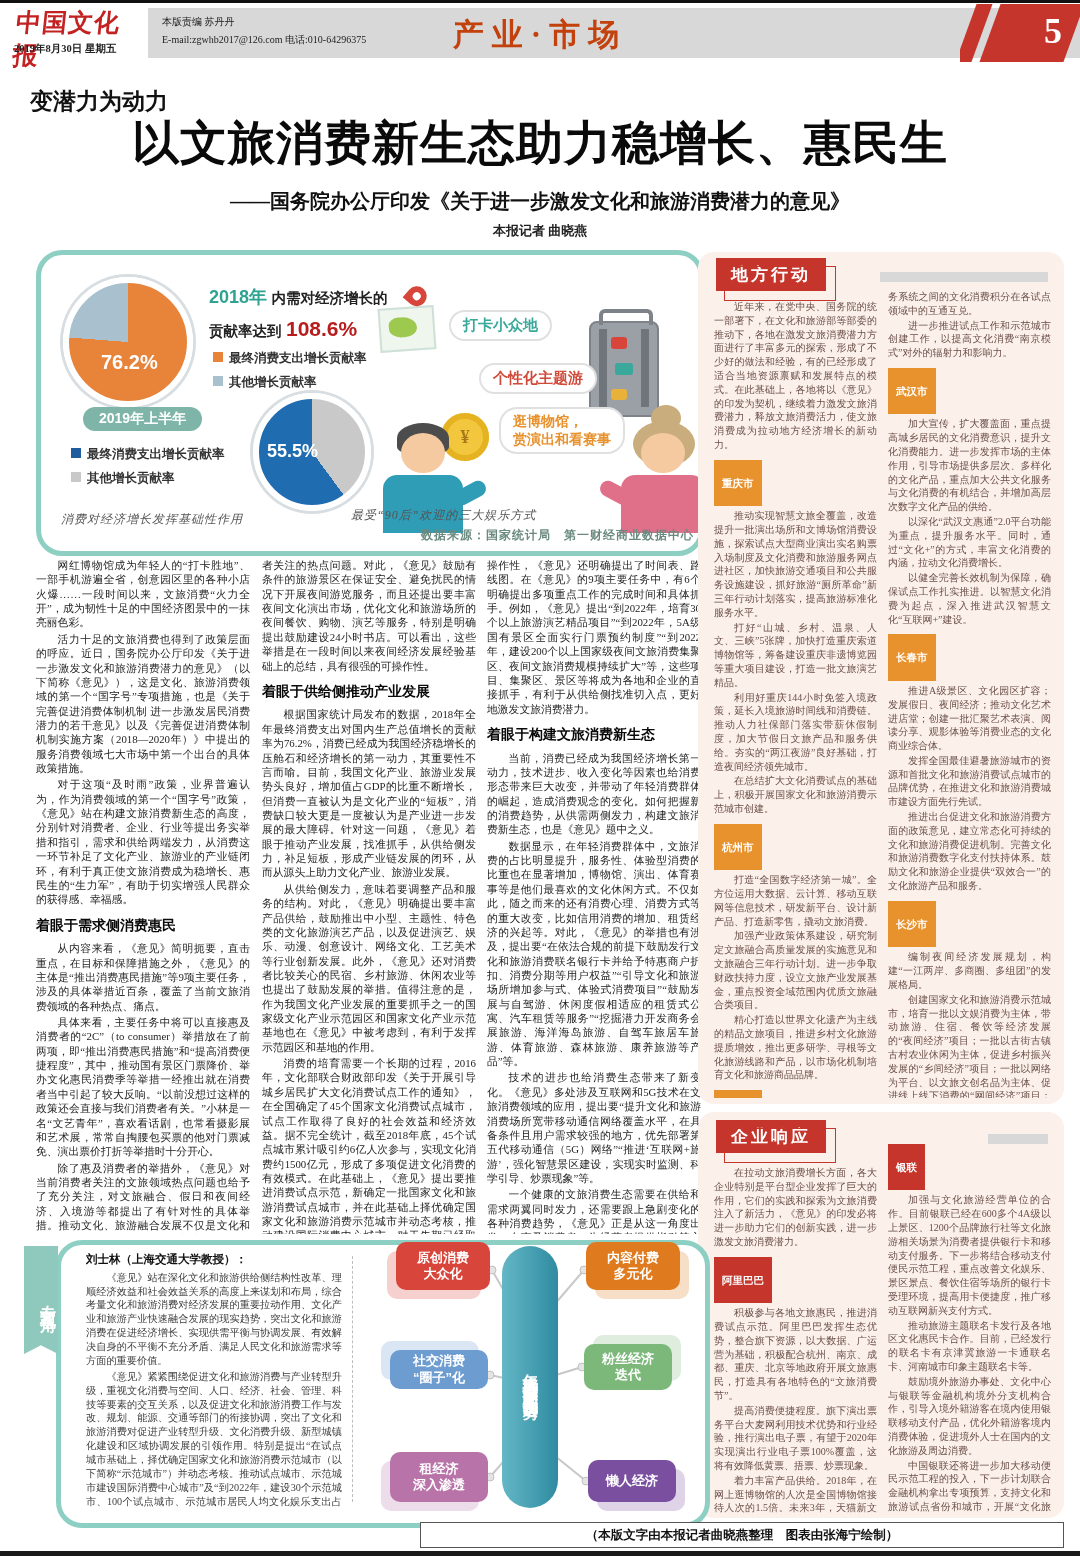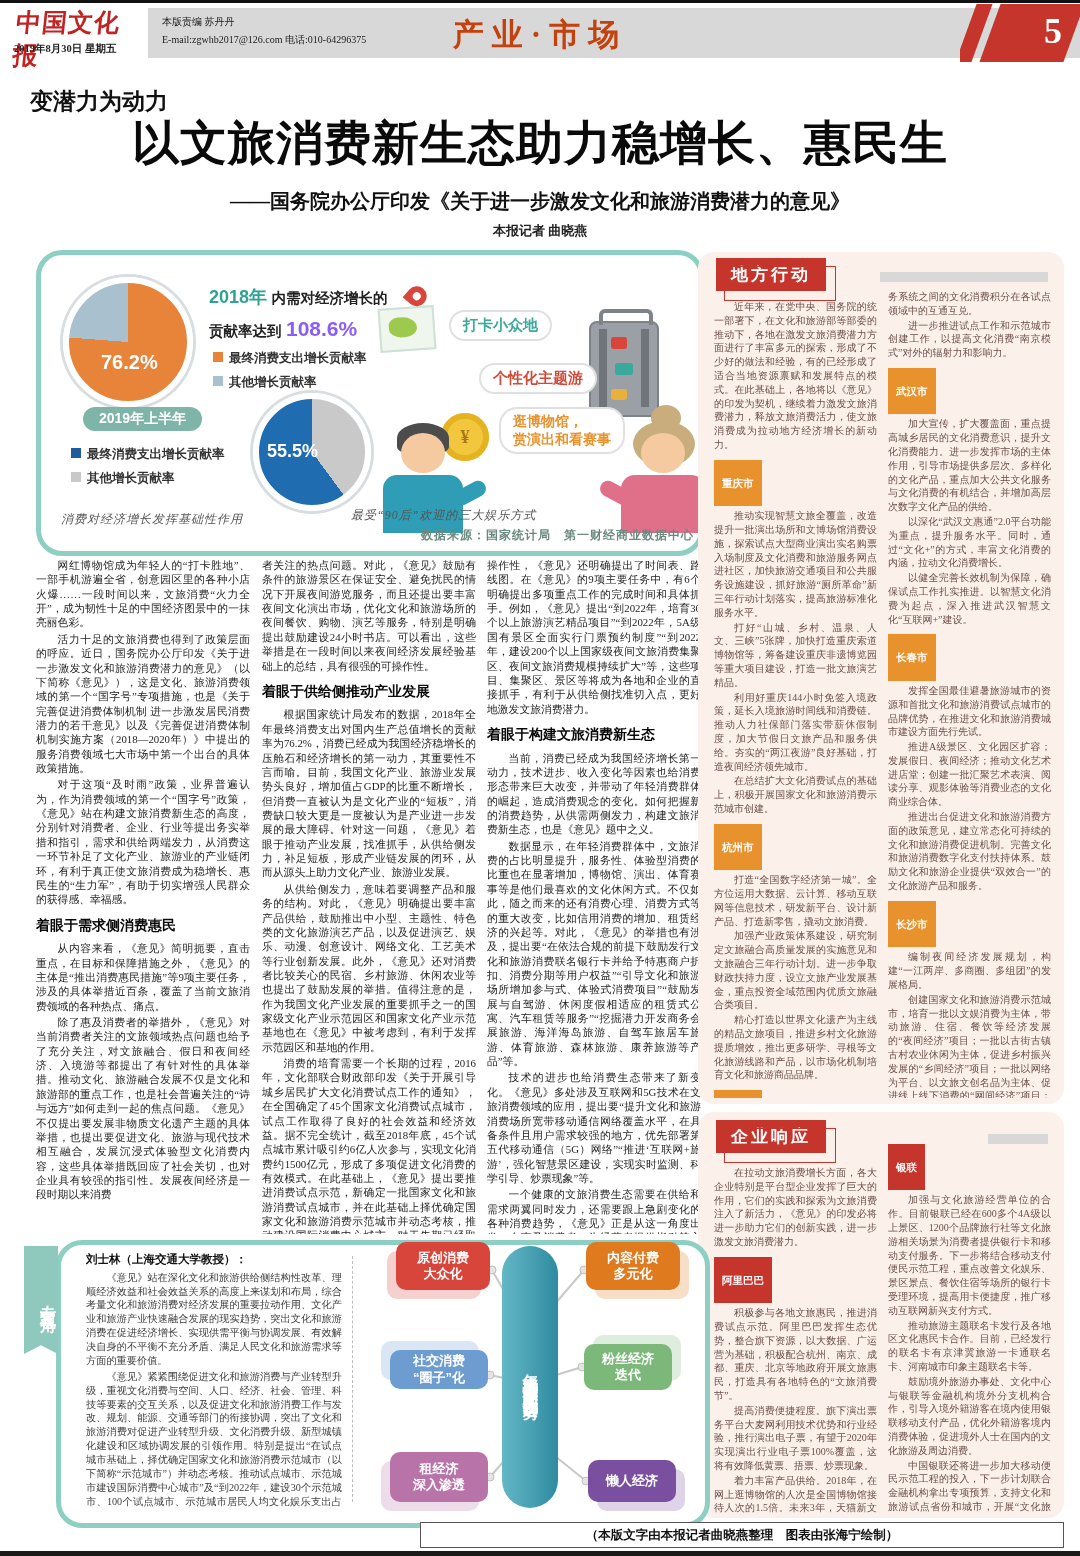--- a/index.html
+++ b/index.html
@@ -32,21 +32,21 @@
   
   .graphic{position:absolute;left:36px;top:250px;width:658px;height:296px;border:5px solid #8ecfc3;
            border-radius:26px;background:#fff;}
   .pie{position:absolute;border-radius:50%;border:6px solid #fff;box-shadow:0 0 0 3px #d7dde0;}
   #pie2018{left:22px;top:22px;width:118px;height:118px;}
   #pie2019{left:212px;top:138px;width:106px;height:106px;}
   .pieval{position:absolute;color:#fff;font-weight:bold;font-family:"Liberation Sans",sans-serif;}
   .stat18{position:absolute;left:168px;top:28px;line-height:1.6;font-family:"Liberation Sans",sans-serif;}
   .y18{color:#2fa392;font-weight:bold;font-size:18px;}
   .t18{color:#222;font-weight:bold;font-size:14.5px;}
-  .v18{color:#8b5cf6;font-weight:bold;font-size:21px;}
+  .v18{color:#b91c1c;font-weight:bold;font-size:21px;}
   .legend{position:absolute;font-family:"Liberation Sans",sans-serif;font-weight:bold;font-size:12.5px;color:#333;line-height:1.9;}
   .sq{display:inline-block;width:10px;height:10px;margin-right:6px;}
   .badge19{position:absolute;left:42px;top:152px;background:#7fb5a8;color:#fff;font-weight:bold;
            font-size:14px;padding:3px 16px;border-radius:15px;font-family:"Liberation Sans",sans-serif;}
   .capt{position:absolute;font-style:italic;font-size:12px;color:#555;letter-spacing:1px;}
   .srcline{position:absolute;font-size:12px;color:#6a8a80;font-weight:bold;letter-spacing:1px;}
   .bubble{position:absolute;border:2px solid #e0e0e0;border-radius:18px;background:#fff;
           font-weight:bold;font-family:"Liberation Sans",sans-serif;padding:4px 12px;white-space:pre-line;line-height:1.25;}
   
   .mapic{position:absolute;left:338px;top:52px;width:52px;height:40px;background:#eef6ee;border:2px solid #cfe0d8;transform:rotate(-4deg);}
@@ -205,20 +205,21 @@
     <div class="capt" style="left:310px;top:252px;">最受“90后”欢迎的三大娱乐方式</div>
     <div class="srcline" style="left:380px;top:272px;">数据来源：国家统计局　第一财经商业数据中心</div>
   </div>
 
   <div class="col" style="left:36px;">
     <p>网红博物馆成为年轻人的“打卡胜地”、一部手机游遍全省，创意园区里的各种小店火爆……一段时间以来，文旅消费“火力全开”，成为韧性十足的中国经济图景中的一抹亮丽色彩。</p>
     <p>活力十足的文旅消费也得到了政策层面的呼应。近日，国务院办公厅印发《关于进一步激发文化和旅游消费潜力的意见》（以下简称《意见》），这是文化、旅游消费领域的第一个“国字号”专项措施，也是《关于完善促进消费体制机制 进一步激发居民消费潜力的若干意见》以及《完善促进消费体制机制实施方案（2018—2020年）》中提出的服务消费领域七大市场中第一个出台的具体政策措施。</p>
     <p>对于这项“及时雨”政策，业界普遍认为，作为消费领域的第一个“国字号”政策，《意见》站在构建文旅消费新生态的高度，分别针对消费者、企业、行业等提出务实举措和指引，需求和供给两端发力，从消费这一环节补足了文化产业、旅游业的产业链闭环，有利于真正使文旅消费成为稳增长、惠民生的“生力军”，有助于切实增强人民群众的获得感、幸福感。</p>
     <h3>着眼于需求侧消费惠民</h3>
     <p>从内容来看，《意见》简明扼要，直击重点，在目标和保障措施之外，《意见》的主体是“推出消费惠民措施”等9项主要任务，涉及的具体举措近百条，覆盖了当前文旅消费领域的各种热点、痛点。</p>
+    <p>具体来看，主要任务中将可以直接惠及消费者的“2C”（to consumer）举措放在了前两项，即“推出消费惠民措施”和“提高消费便捷程度”，其中，推动国有景区门票降价、举办文化惠民消费季等举措一经推出就在消费者当中引起了较大反响。“以前没想过这样的政策还会直接与我们消费者有关。”小林是一名“文艺青年”，喜欢看话剧，也常看摄影展和艺术展，常常自掏腰包买票的他对门票减免、演出票价打折等举措时十分开心。</p>
     <p>除了惠及消费者的举措外，《意见》对当前消费者关注的文旅领域热点问题也给予了充分关注，对文旅融合、假日和夜间经济、入境游等都提出了有针对性的具体举措。推动文化、旅游融合发展不仅是文化和旅游部的重点工作，也是社会普遍关注的“诗与远方”如何走到一起的焦点问题。《意见》不仅提出要发展非物质文化遗产主题的具体举措，也提出要促进文化、旅游与现代技术相互融合，发展沉浸式体验型文化消费内容，这些具体举措既回应了社会关切，也对企业具有较强的指引性。发展夜间经济是一段时期以来消费</p>
   </div>
 
   <div class="col" style="left:262px;">
     <p class="cont">者关注的热点问题。对此，《意见》鼓励有条件的旅游景区在保证安全、避免扰民的情况下开展夜间游览服务，而且还提出要丰富夜间文化演出市场，优化文化和旅游场所的夜间餐饮、购物、演艺等服务，特别是明确提出鼓励建设24小时书店。可以看出，这些举措是在一段时间以来夜间经济发展经验基础上的总结，具有很强的可操作性。</p>
     <h3>着眼于供给侧推动产业发展</h3>
     <p>根据国家统计局发布的数据，2018年全年最终消费支出对国内生产总值增长的贡献率为76.2%，消费已经成为我国经济稳增长的压舱石和经济增长的第一动力，其重要性不言而喻。目前，我国文化产业、旅游业发展势头良好，增加值占GDP的比重不断增长，但消费一直被认为是文化产业的“短板”，消费缺口较大更是一度被认为是产业进一步发展的最大障碍。针对这一问题，《意见》着眼于推动产业发展，找准抓手，从供给侧发力，补足短板，形成产业链发展的闭环，从而从源头上助力文化产业、旅游业发展。</p>
     <p>从供给侧发力，意味着要调整产品和服务的结构。对此，《意见》明确提出要丰富产品供给，鼓励推出中小型、主题性、特色类的文化旅游演艺产品，以及促进演艺、娱乐、动漫、创意设计、网络文化、工艺美术等行业创新发展。此外，《意见》还对消费者比较关心的民宿、乡村旅游、休闲农业等也提出了鼓励发展的举措。值得注意的是，作为我国文化产业发展的重要抓手之一的国家级文化产业示范园区和国家文化产业示范基地也在《意见》中被考虑到，有利于发挥示范园区和基地的作用。</p>
     <p>消费的培育需要一个长期的过程，2016年，文化部联合财政部印发《关于开展引导城乡居民扩大文化消费试点工作的通知》，在全国确定了45个国家文化消费试点城市，试点工作取得了良好的社会效益和经济效益。据不完全统计，截至2018年底，45个试点城市累计吸引约6亿人次参与，实现文化消费约1500亿元，形成了多项促进文化消费的有效模式。在此基础上，《意见》提出要推进消费试点示范，新确定一批国家文化和旅游消费试点城市，并在此基础上择优确定国家文化和旅游消费示范城市并动态考核，推动建设国际消费中心城市。对于先期已经取得良好成效的试点工作来说，《意见》将试点范围扩大至文旅融合领域，并在保障措施中提出要“充分发挥财政资金引导作用，鼓励地方开展文化和旅游消费试点示范，增加优质消费供给”，预计试点城市将获得更大的助力。</p>
 
@@ -254,22 +255,22 @@
   </div>
 
   <div class="scol" style="left:888px;top:290px;height:808px;">
     <p class="cont">务系统之间的文化消费积分在各试点领域中的互通互兑。</p>
     <p>进一步推进试点工作和示范城市创建工作，以提高文化消费“南京模式”对外的辐射力和影响力。</p>
     <div><span class="lbl city">武汉市</span></div>
     <p>加大宣传，扩大覆盖面，重点提高城乡居民的文化消费意识，提升文化消费能力。进一步发挥市场的主体作用，引导市场提供多层次、多样化的文化产品，重点加大公共文化服务与文化消费的有机结合，并增加高层次数字文化产品的供给。</p>
     <p>以深化“武汉文惠通”2.0平台功能为重点，提升服务水平。同时，通过“文化+”的方式，丰富文化消费的内涵，拉动文化消费增长。</p>
     <p>以健全完善长效机制为保障，确保试点工作扎实推进。以智慧文化消费为起点，深入推进武汉智慧文化“互联网+”建设。</p>
     <div><span class="lbl city">长春市</span></div>
+    <p>推进A级景区、文化园区扩容；发展假日、夜间经济；推动文化艺术进店堂；创建一批汇聚艺术表演、阅读分享、观影体验等消费业态的文化商业综合体。</p>
     <p>发挥全国最佳避暑旅游城市的资源和首批文化和旅游消费试点城市的品牌优势，在推进文化和旅游消费城市建设方面先行先试。</p>
-    <p>推进A级景区、文化园区扩容；发展假日、夜间经济；推动文化艺术进店堂；创建一批汇聚艺术表演、阅读分享、观影体验等消费业态的文化商业综合体。</p>
     <p>推进出台促进文化和旅游消费方面的政策意见，建立常态化可持续的文化和旅游消费促进机制。完善文化和旅游消费数字化支付扶持体系。鼓励文化和旅游企业提供“双效合一”的文化旅游产品和服务。</p>
     <div><span class="lbl city">长沙市</span></div>
     <p>编制夜间经济发展规划，构建“一江两岸、多商圈、多组团”的发展格局。</p>
     <p>创建国家文化和旅游消费示范城市，培育一批以文娱消费为主体，带动旅游、住宿、餐饮等经济发展的“夜间经济”项目；一批以古街古镇古村农业休闲为主体，促进乡村振兴发展的“乡间经济”项目；一批以网络为平台、以文旅文创名品为主体、促进线上线下消费的“网间经济”项目；一批能创新文旅消费供给，引领文旅消费的示范区。</p>
     <p>统筹发展现代服务业，加快文旅融合，培育一批具有标志性的引领项目；实施文化遗产保护利用工程、全域旅游创建工程等一批文旅融合发展重点工程；推动文旅与科技、金融等多方位融合；扶持一批“文化+”“旅游+”融合创新重点产业，做强文旅企业、文旅融合发展示范园区等文旅经济发展主体。</p>
   </div>
 
   <div class="sbox" id="entbox"></div>
   <div class="redhead" style="left:716px;top:1120px;">企业响应</div>
   <div class="headbar" style="left:988px;top:1134px;width:60px;"></div>

